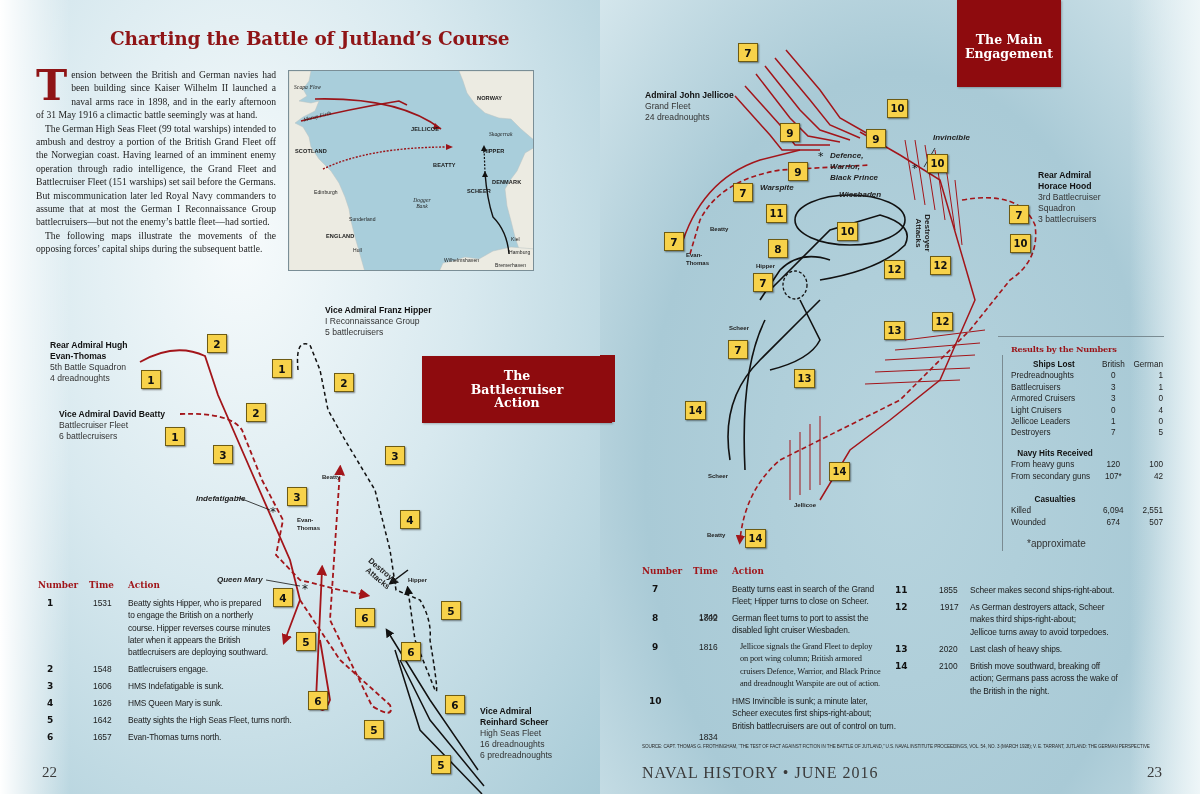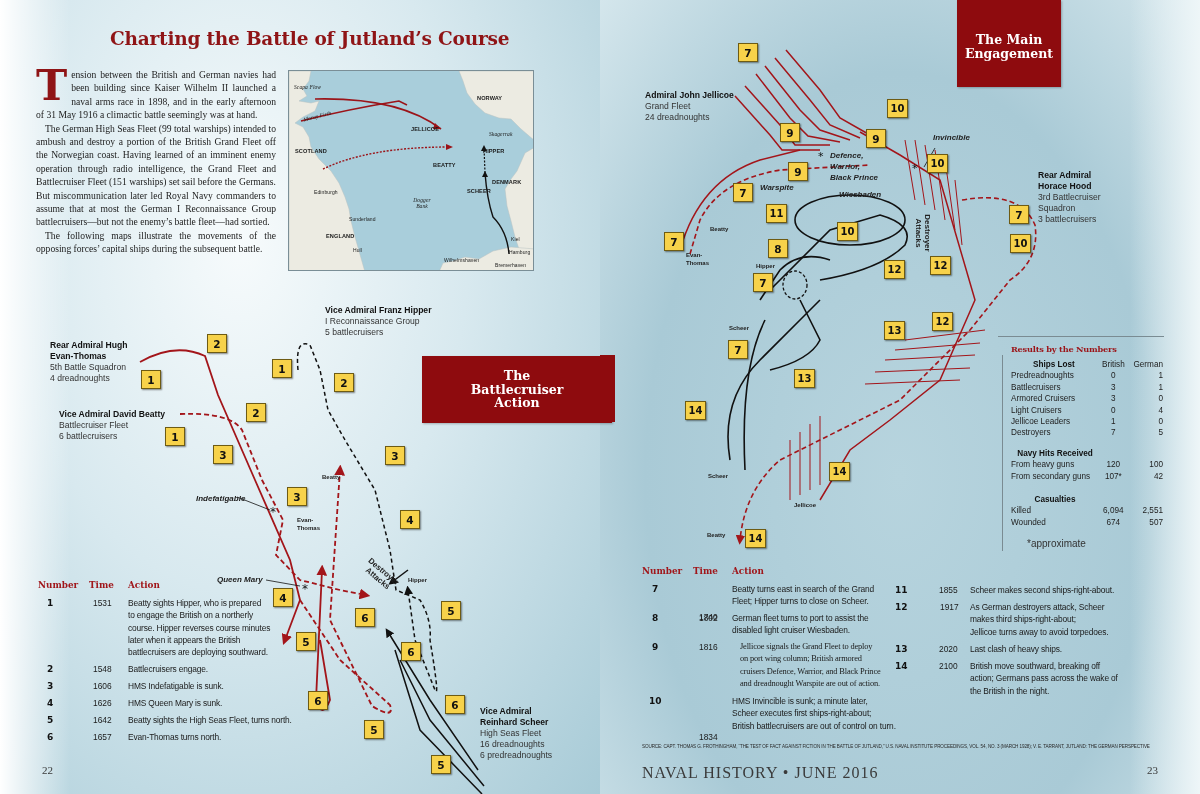--- a/index.html
+++ b/index.html
@@ -112,21 +112,21 @@
   .stats-row .c2 { width: 34px; text-align: right; }
   .stats-row.head .lbl { font-weight: bold; color: #111; text-align: center; }
   .stats-note { position: absolute; left: 13px; top: 201px; font-size: 10px; color: #333; margin-left: 16px; }
 
   .source {
     position: absolute; left: 642px; top: 744px; width: 545px; font-size: 4.6px;
     color: #2a2a2a; white-space: nowrap; letter-spacing: -0.1px; text-transform: uppercase;
     font-family: "Liberation Sans", sans-serif;
   }
   .folio { position: absolute; top: 764px; font-family: "Liberation Serif", serif; font-size: 16px; color: #3a3a3a; letter-spacing: 1px; }
-  .folio.pn { letter-spacing: 0; font-size: 11px; }
+  .folio.pn { letter-spacing: 0; font-size: 15px; }
 </style>
 </head>
 <body>
 
 <div class="page page-left"></div>
 <div class="page page-right"></div>
 
 <h1 class="title">Charting the Battle of Jutland’s Course</h1>
 
 <div class="intro">

